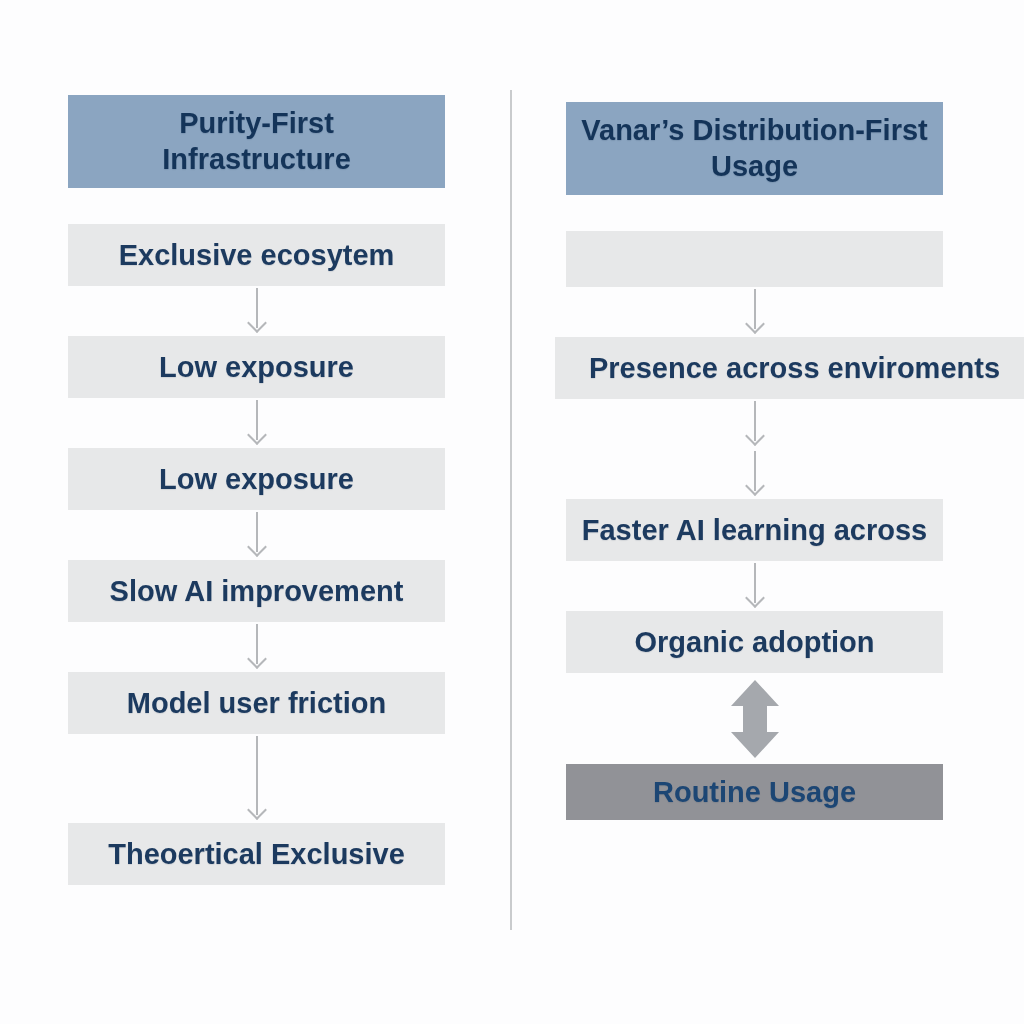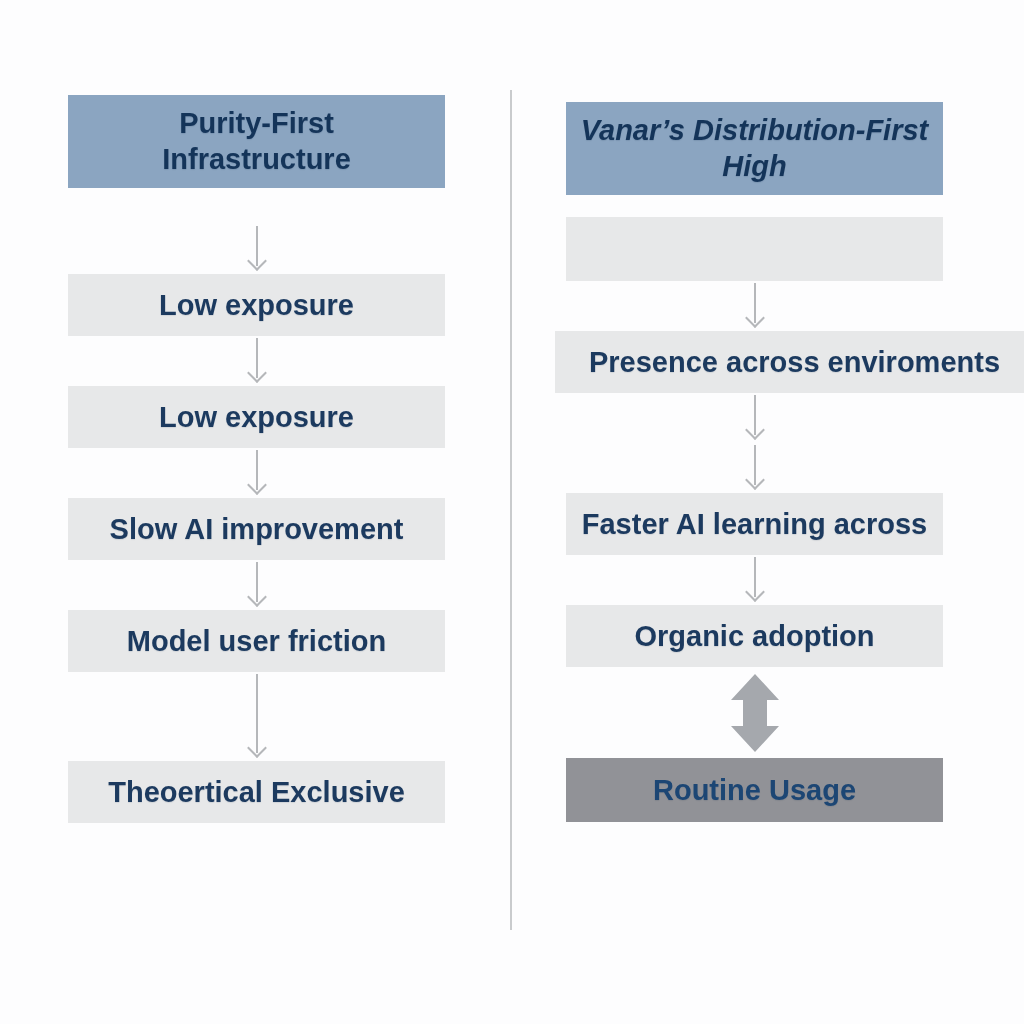--- a/index.html
+++ b/index.html
@@ -43,36 +43,36 @@
     font-size: 29px;
     line-height: 1.22;
     display: flex;
     flex-direction: column;
     align-items: center;
     justify-content: center;
     text-align: center;
     text-shadow: 0 1px 1px rgba(20,40,70,0.12);
   }
   .col.left  .header-box { margin-bottom: 36px; }
-  .col.right .header-box { margin-bottom: 22px; font-style: italic; }
+  .col.right .header-box { margin-bottom: 36px; }
 
   .flow-box {
     height: 62px;
     background: #e7e8e9;
     color: #1c3a5f;
     font-weight: bold;
     font-size: 29px;
     display: flex;
     align-items: center;
     justify-content: center;
     text-align: center;
     white-space: nowrap;
     text-shadow: 0 1px 1px rgba(20,40,70,0.10);
   }
-  .flow-box.tall  { height: 64px; }
+  .flow-box.tall  { height: 56px; }
   .flow-box.wide  { margin-left: -11px; width: 479px; }
   .flow-box.dark  { background: #919297; color: #1c4674; }
 
   
   .arrow {
     height: 50px;
     display: flex;
     justify-content: center;
     position: relative;
   }
@@ -111,20 +111,21 @@
 <div class="canvas">
 
   <div class="divider"></div>
 
   <div class="col left">
     <div class="header-box">
       <span>Purity-First</span>
       <span>Infrastructure</span>
     </div>
 
+    <div class="flow-box">Exclusive ecosytem</div>
     <div class="arrow">
         <div class="stem"></div>
       </div>
 
     <div class="flow-box">Low exposure</div>
     <div class="arrow">
         <div class="stem"></div>
       </div>
 
     <div class="flow-box">Low exposure</div>
@@ -141,21 +142,21 @@
     <div class="arrow tall">
         <div class="stem"></div>
       </div>
 
     <div class="flow-box">Theoertical Exclusive</div>
   </div>
 
   <div class="col right">
     <div class="header-box">
       <span>Vanar’s Distribution-First</span>
-      <span>High</span>
+      <span>Usage</span>
     </div>
 
     <div class="flow-box tall"></div>
     <div class="arrow">
         <div class="stem"></div>
       </div>
 
     <div class="flow-box wide">Presence across enviroments</div>
     <div class="arrow">
         <div class="stem"></div>

